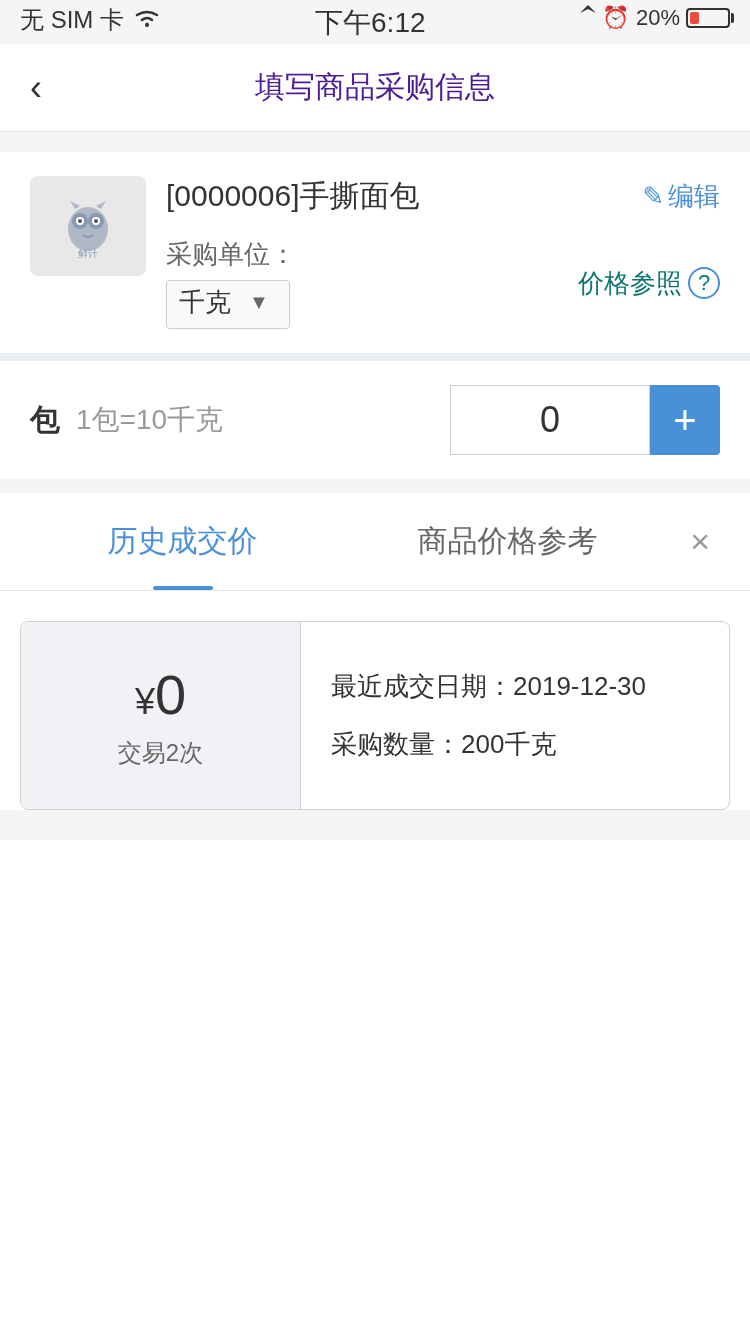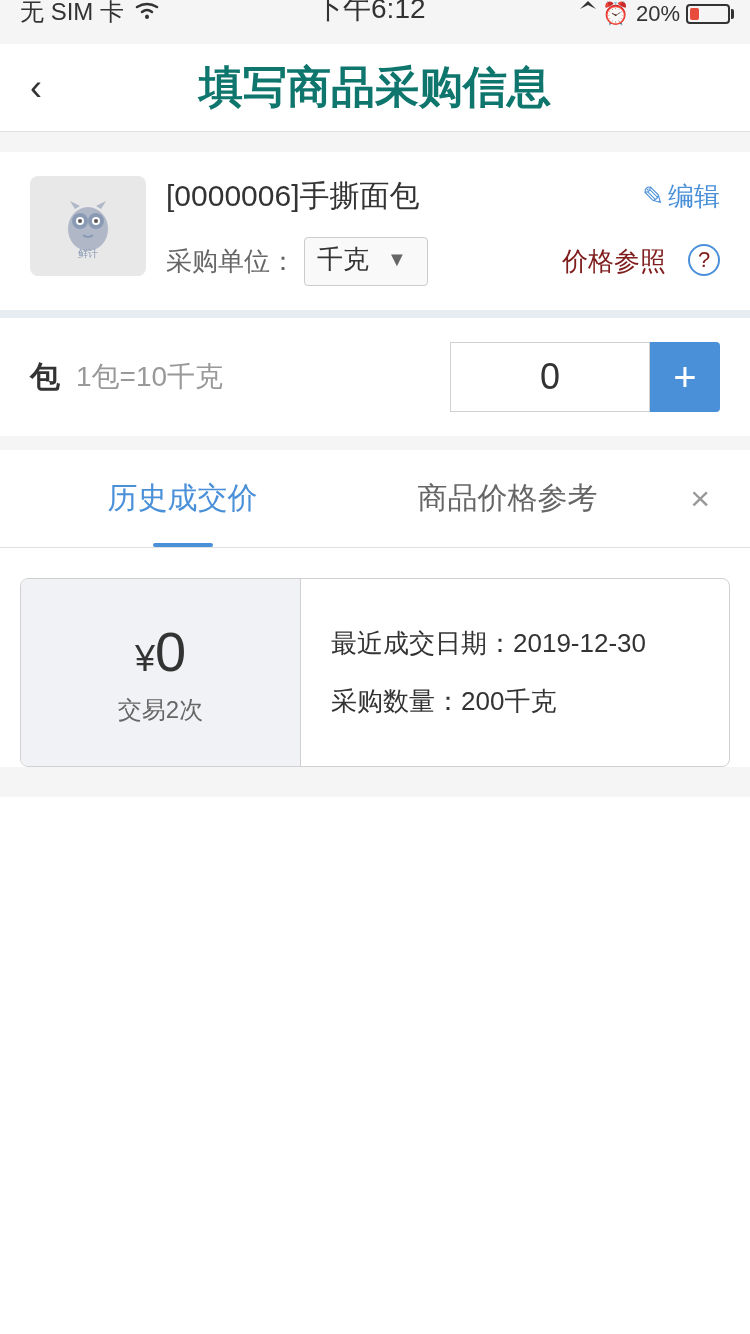--- a/index.html
+++ b/index.html
@@ -12,23 +12,23 @@
       font-size: 28px;
       color: #333;
     }
 
     
     .status-bar {
       width: 750px;
       height: 44px;
       background: #f5f5f5;
       display: flex;
-      align-items: flex-end;
+      align-items: flex-start;
       justify-content: space-between;
-      padding: 16px 20px;
+      padding: 4px 20px;
       font-size: 24px;
       color: #333;
       gap: 36px;
     }
     .status-left { display: flex; align-items: center; gap: 8px; }
     .status-center { font-size: 28px; font-weight: 500; }
     .status-right { display: flex; align-items: center; gap: 6px; font-size: 22px; }
     .battery {
       width: 44px; height: 20px;
       border: 2px solid #333;
@@ -67,23 +67,23 @@
       border-bottom: 1px solid #e0e0e0;
     }
     .nav-back {
       position: absolute;
       left: 30px;
       font-size: 36px;
       color: #333;
       cursor: pointer;
     }
     .nav-title {
-      font-size: 44px;
-      font-weight: 700;
-      color: #0f766e;
+      font-size: 30px;
+      font-weight: 400;
+      color: #4c1d95;
     }
 
     
     .product-card {
       background: #fff;
       margin-top: 20px;
       padding: 24px 30px;
       display: flex;
       align-items: flex-start;
       gap: 20px;
@@ -141,24 +141,24 @@
       color: #333;
       background: #f9f9f9;
       position: relative;
       display: inline-flex;
       align-items: center;
       gap: 18px;
       cursor: pointer;
     }
     .price-ref {
       font-size: 26px;
-      color: #7f1d1d;
-      display: flex;
-      align-items: flex-start;
-      gap: 22px;
+      color: #0f766e;
+      display: flex;
+      align-items: center;
+      gap: 6px;
       cursor: pointer;
     }
 
     
     .divider {
       height: 8px;
       background: #e8edf2;
     }
 
     
@@ -369,21 +369,21 @@
   </div>
   <div class="product-info">
     <div class="product-header">
       <div class="product-name">[0000006]手撕面包</div>
       <div class="edit-btn">
         <span>✎</span>
         <span>编辑</span>
       </div>
     </div>
     <div class="product-unit-row">
-      <div style="display:flex;align-items:center;gap:8px;">
+      <div style="display:flex;align-items:flex-start;gap:8px;flex-direction:column;">
         <span class="unit-label">采购单位：</span>
         <div class="unit-select">
           <span>千克</span>
           <span style="font-size:20px;color:#666;">▼</span>
         </div>
       </div>
       <div class="price-ref">
         <span>价格参照</span>
         <span style="width:32px;height:32px;border:2px solid #4a90d9;border-radius:50%;display:inline-flex;align-items:center;justify-content:center;font-size:22px;">?</span>
       </div>

